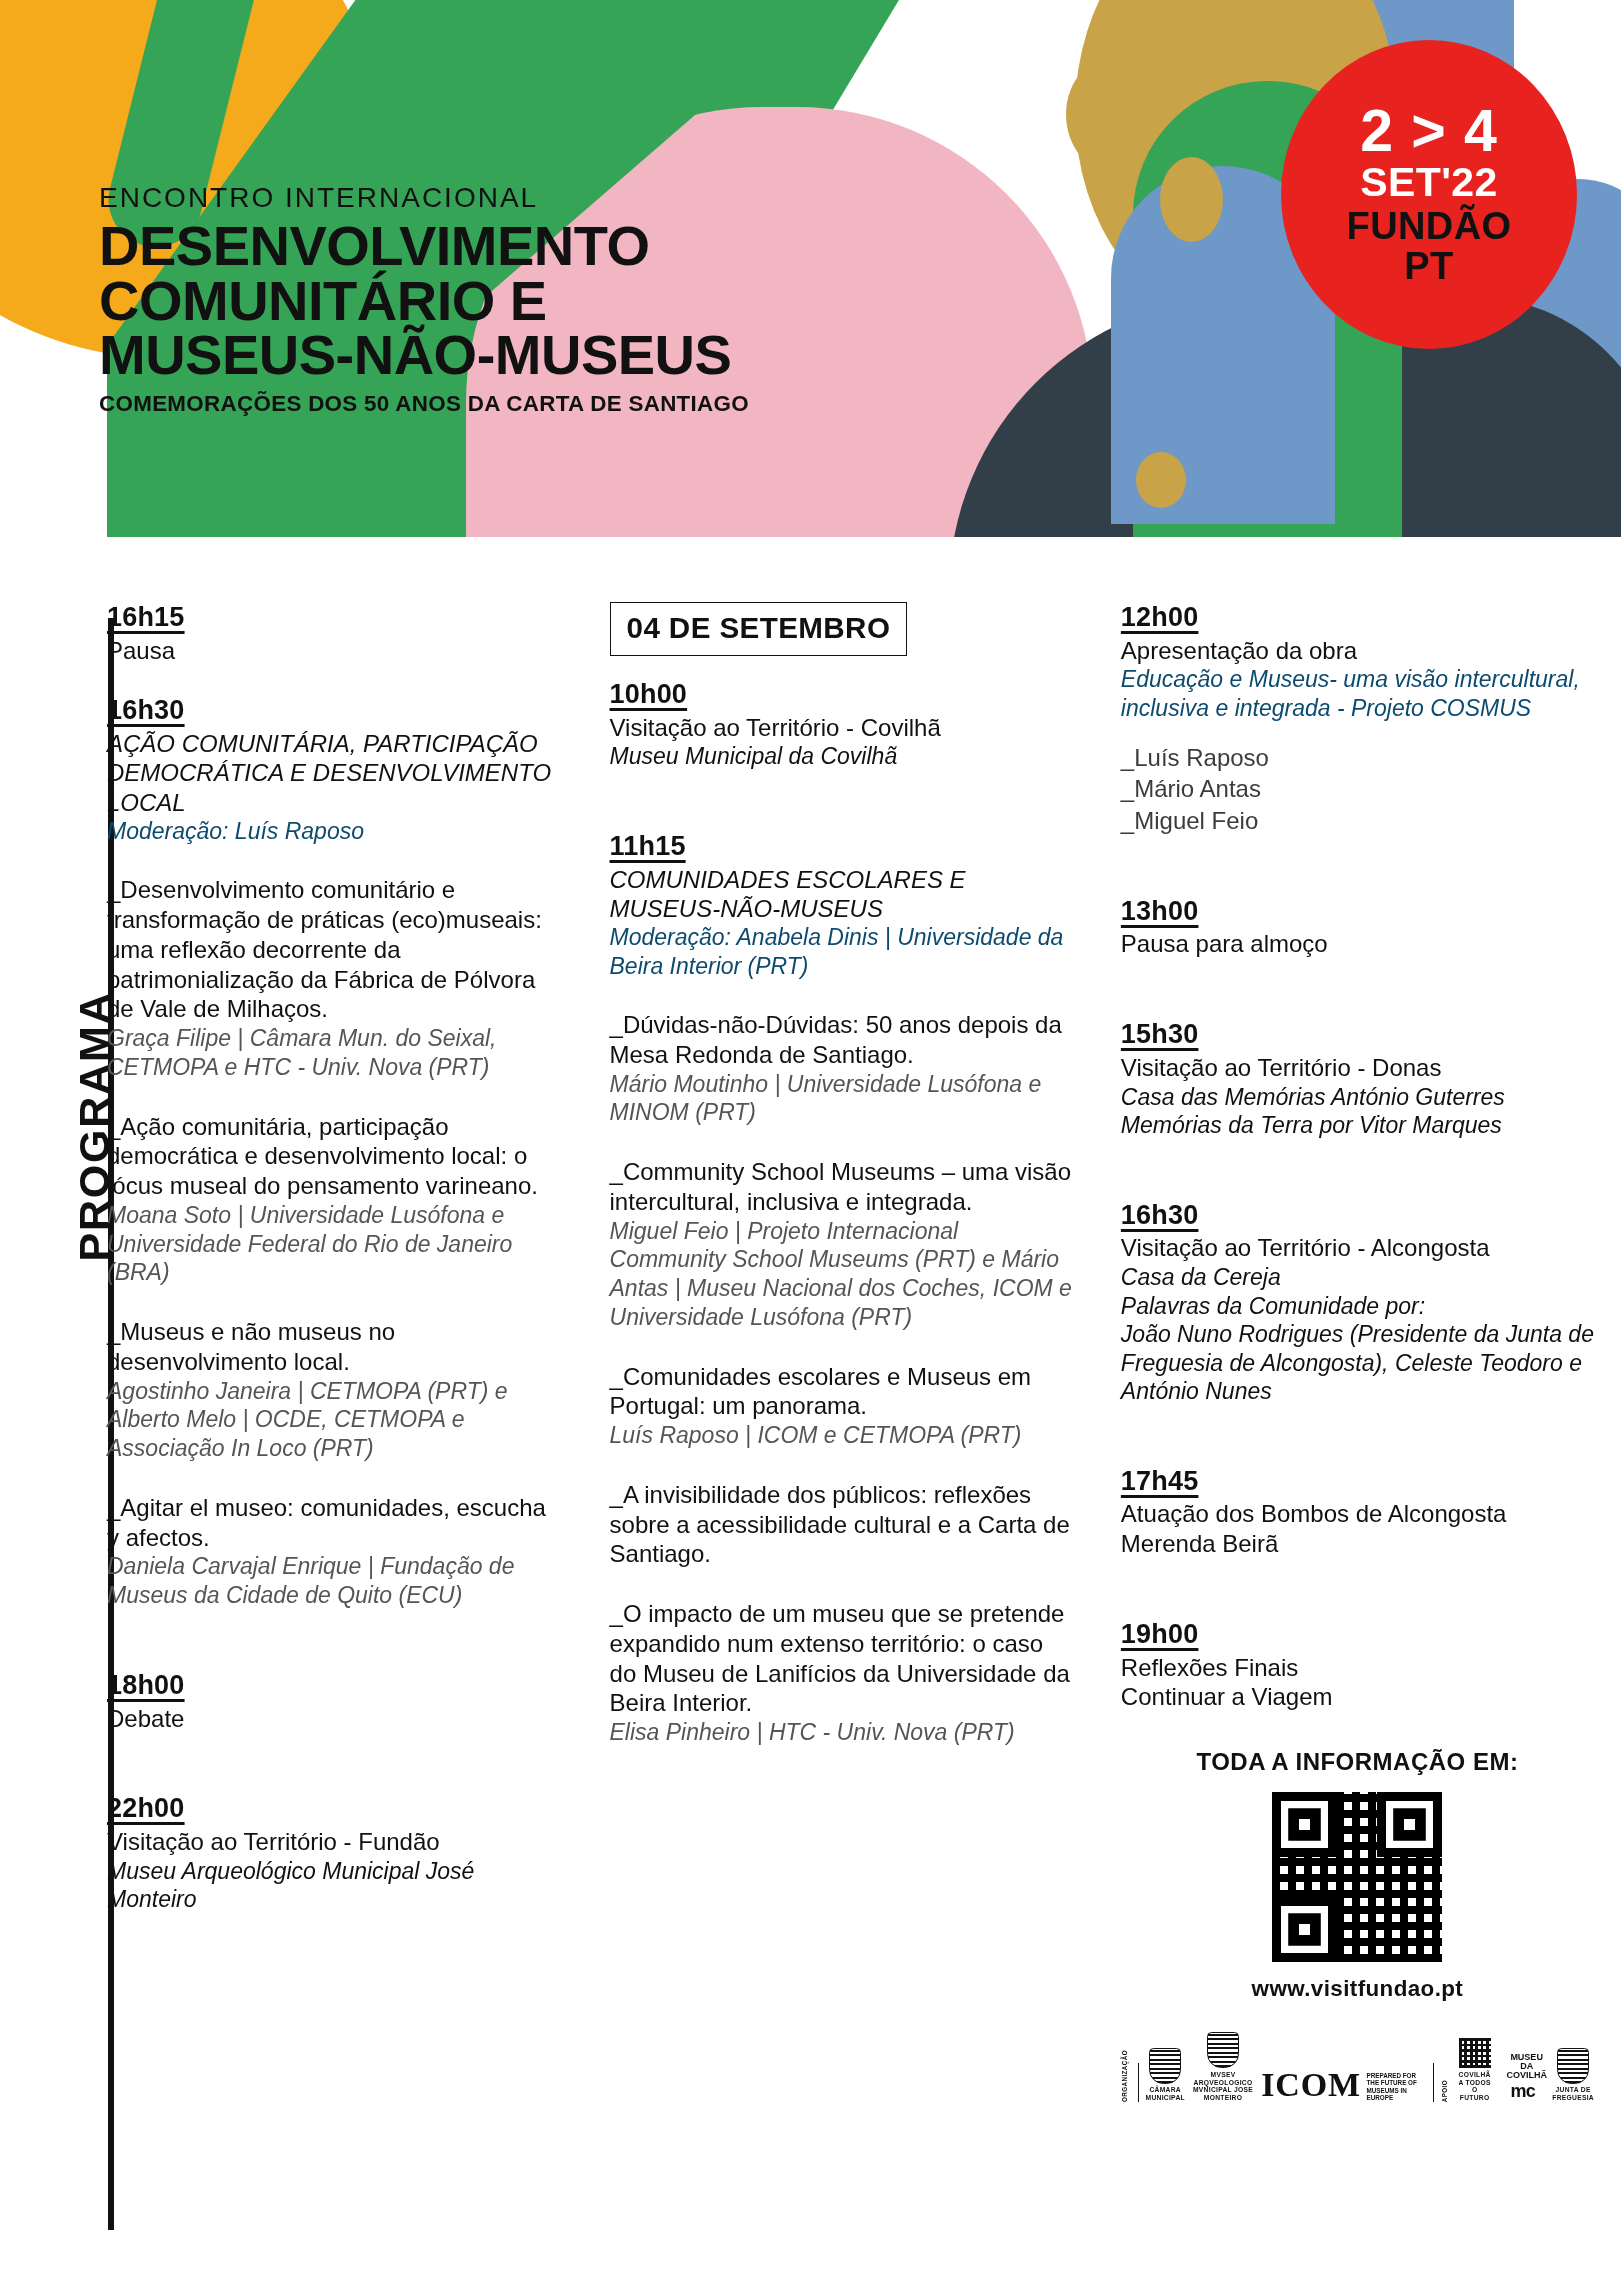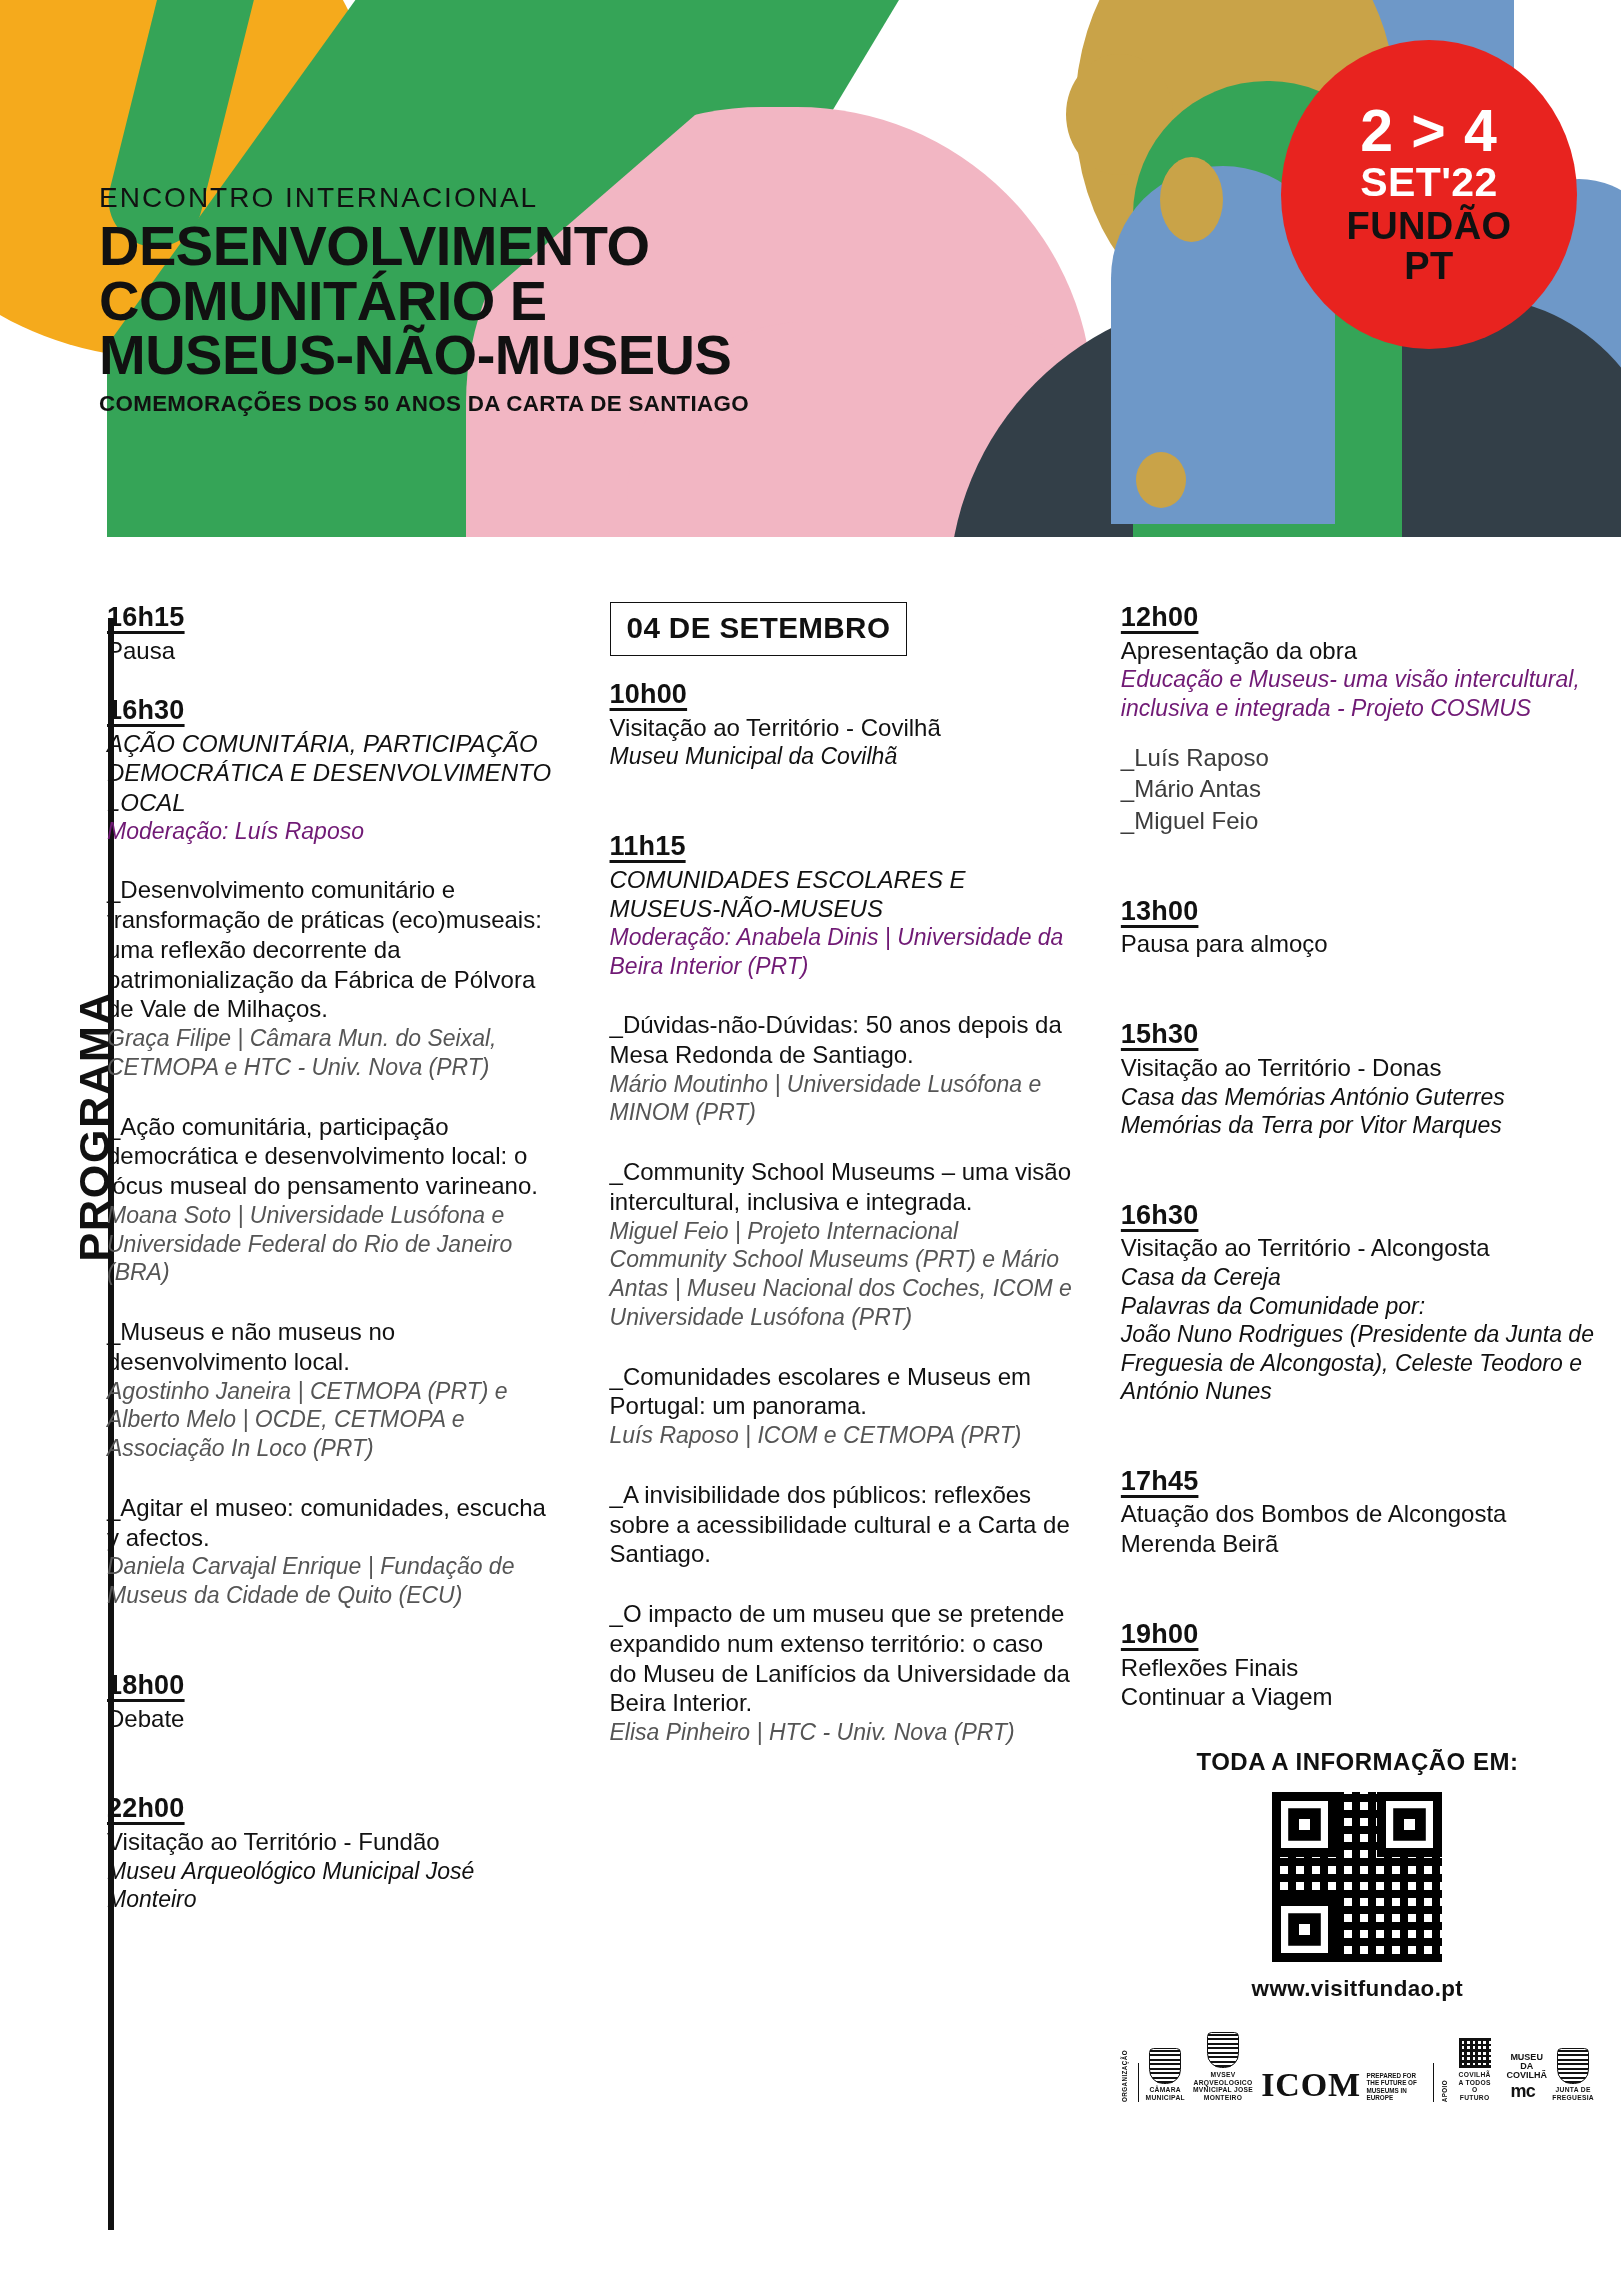--- a/index.html
+++ b/index.html
@@ -164,21 +164,21 @@
   }
 
   .block{margin-bottom:30px;}
   .time{
     font-size:27px;font-weight:700;text-decoration:underline;
     text-underline-offset:4.5px;text-decoration-thickness:2.7px;
     letter-spacing:0.2px;margin-bottom:2.7px;
   }
   .plain{font-size:24px;line-height:1.24;font-weight:400;color:#111;}
   .caps{font-size:24px;line-height:1.22;font-weight:400;color:#111;font-style:italic;}
-  .ital{font-size:23px;line-height:1.24;font-style:italic;color:#701a75;font-weight:400;}
+  .ital{font-size:23px;line-height:1.24;font-style:italic;color:#0c4a6e;font-weight:400;}
   .ital.dark{color:#111;}
   .talk{font-size:24px;line-height:1.24;color:#111;margin-top:0;}
   .speaker{font-size:23px;line-height:1.25;font-style:italic;color:#555;}
   .spacer-sm{height:19.7px;}
   .spacer-md{height:30px;}
   .namelist{font-size:24px;line-height:1.3;color:#3c3c3c;}
 
   
   .infohdr{
     text-align:center;font-size:24px;font-weight:700;letter-spacing:0.5px;

